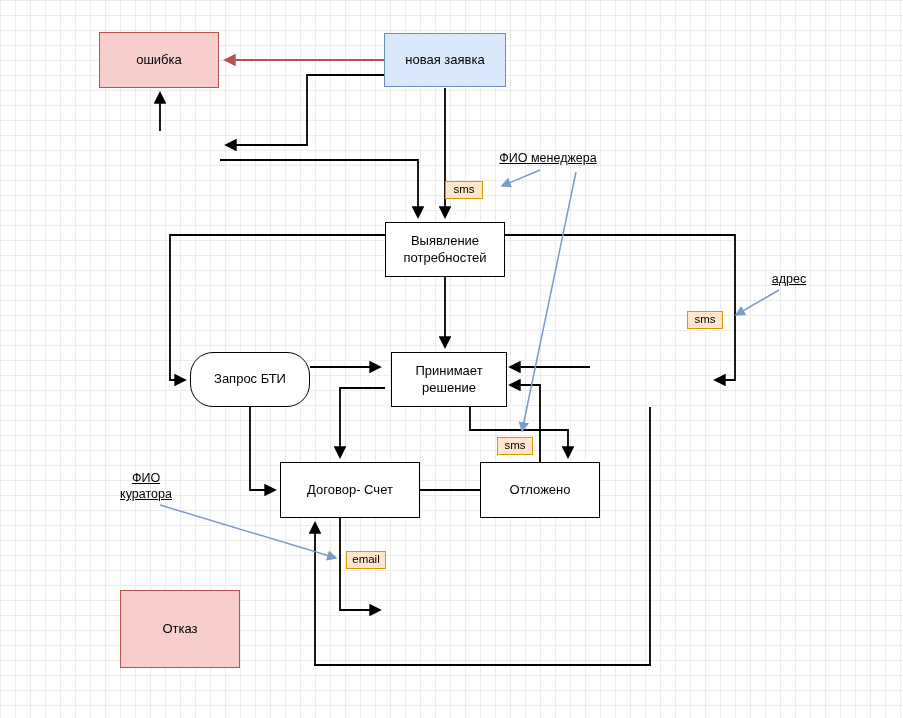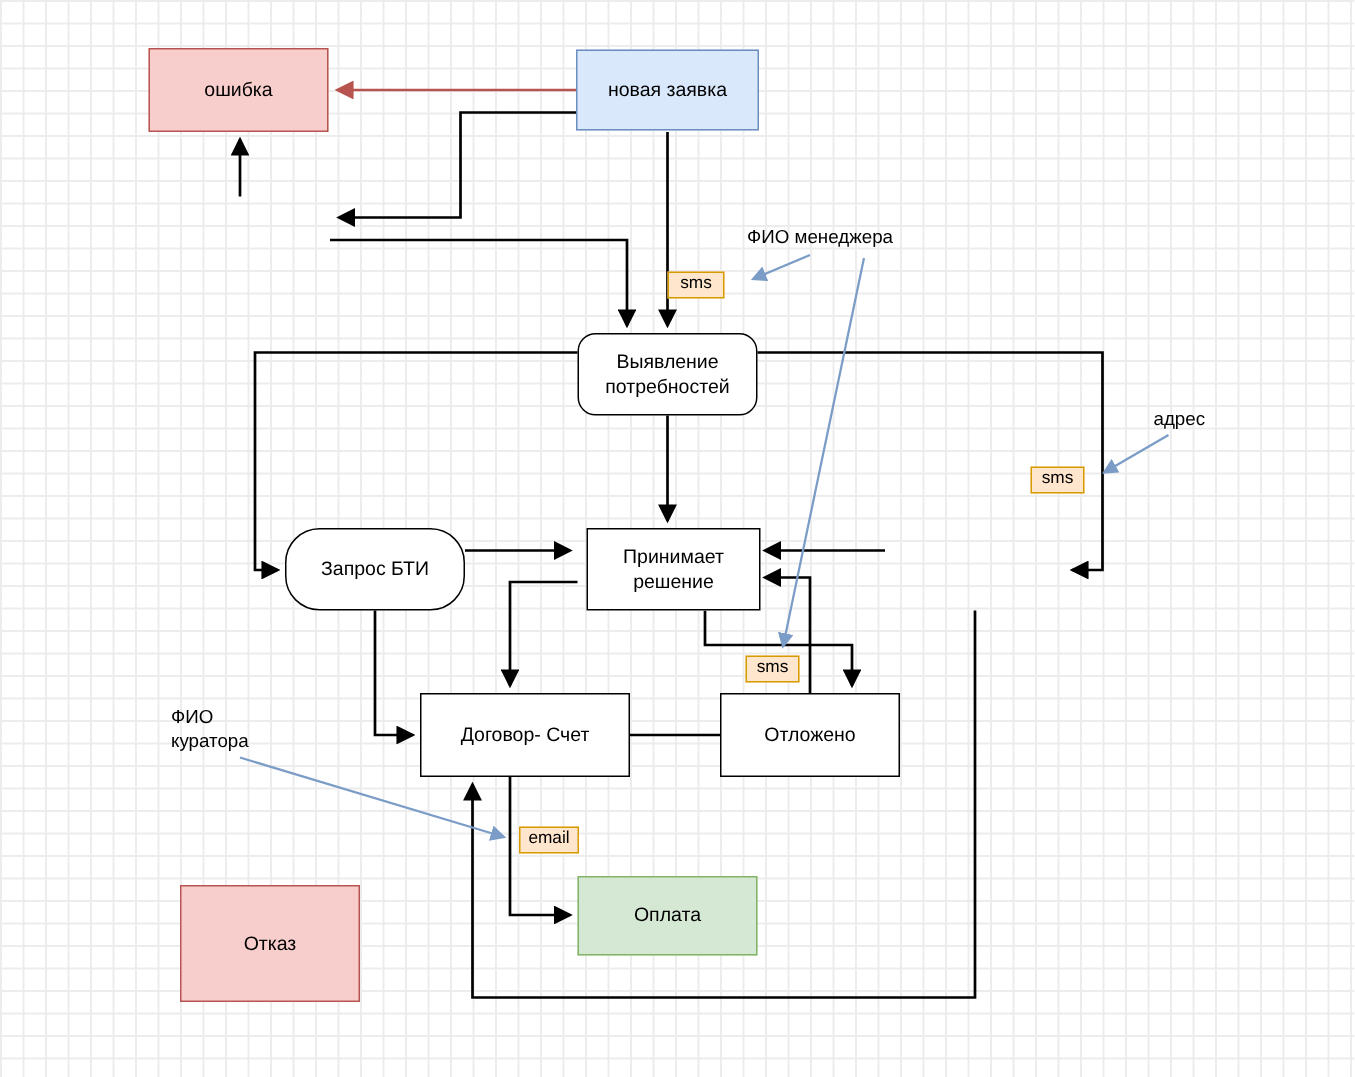--- a/index.html
+++ b/index.html
@@ -27,21 +27,21 @@
   .node.red{background:#f8cecc;border-color:#b85450;text-align:right;}
   .node.blue{background:#dae8fc;border-color:#6c8ebf;}
   .node.green{background:#d5e8d4;border-color:#82b366;}
   .tag{
     position:absolute;box-sizing:border-box;
     display:flex;align-items:center;justify-content:center;
     font-size:11.5px;line-height:1;
     background:#ffe6cc;border:1px solid #d79b00;
   }
   .note{
-    position:absolute;font-size:12.5px;line-height:1.3;text-align:left;white-space:nowrap;
+    position:absolute;font-size:12.5px;line-height:1.3;text-align:center;white-space:nowrap;text-decoration:underline;
   }
   .note.wrap{white-space:normal;}
 </style>
 </head>
 <body>
 
 <div class="canvas">
 
   <svg class="edges" width="903" height="718" viewBox="0 0 903 718" xmlns="http://www.w3.org/2000/svg">
     <defs>
@@ -76,26 +76,25 @@
     <polyline class="e-red" points="384,60 225,60" marker-end="url(#arrow-red)"></polyline>
 
     <polyline class="e-blue" points="540,170 502,186" marker-end="url(#arrow-blue)"></polyline>
     <polyline class="e-blue" points="576,172 522,431" marker-end="url(#arrow-blue)"></polyline>
     <polyline class="e-blue" points="779,290 736,315" marker-end="url(#arrow-blue)"></polyline>
     <polyline class="e-blue" points="160,505 336,558" marker-end="url(#arrow-blue)"></polyline>
   </svg>
 
   <div class="node red" style="left:99px;  top:32px;  width:120px; height:56px;">ошибка</div>
   <div class="node blue" style="left:384px; top:33px;  width:122px; height:54px;">новая заявка</div>
-  <div class="node" style="left:385px; top:222px; width:120px; height:55px;border-radius:12px;">Выявление потребностей</div>
+  <div class="node" style="left:385px; top:222px; width:120px; height:55px;">Выявление потребностей</div>
   <div class="node" style="left:190px; top:352px; width:120px; height:55px;border-radius:23px;">Запрос БТИ</div>
   <div class="node" style="left:391px; top:352px; width:116px; height:55px;">Принимает решение</div>
   <div class="node" style="left:280px; top:462px; width:140px; height:56px;">Договор- Счет</div>
   <div class="node" style="left:480px; top:462px; width:120px; height:56px;">Отложено</div>
-  <div class="node green" style="left:385px; top:584px; width:120px; height:53px;">Оплата</div>
   <div class="node red" style="left:120px; top:590px; width:120px; height:78px;">Отказ</div>
 
   <div class="tag" style="left:445px; top:181px; width:38px; height:18px;">sms</div>
   <div class="tag" style="left:687px; top:311px; width:36px; height:18px;">sms</div>
   <div class="tag" style="left:497px; top:437px; width:36px; height:18px;">sms</div>
   <div class="tag" style="left:346px; top:551px; width:40px; height:18px;">email</div>
 
   <div class="note" style="left:498px; top:150px; width:100px;">ФИО менеджера</div>
   <div class="note" style="left:769px; top:271px; width:40px;">адрес</div>
   <div class="note wrap" style="left:114px; top:470px; width:64px;">ФИО куратора</div>

